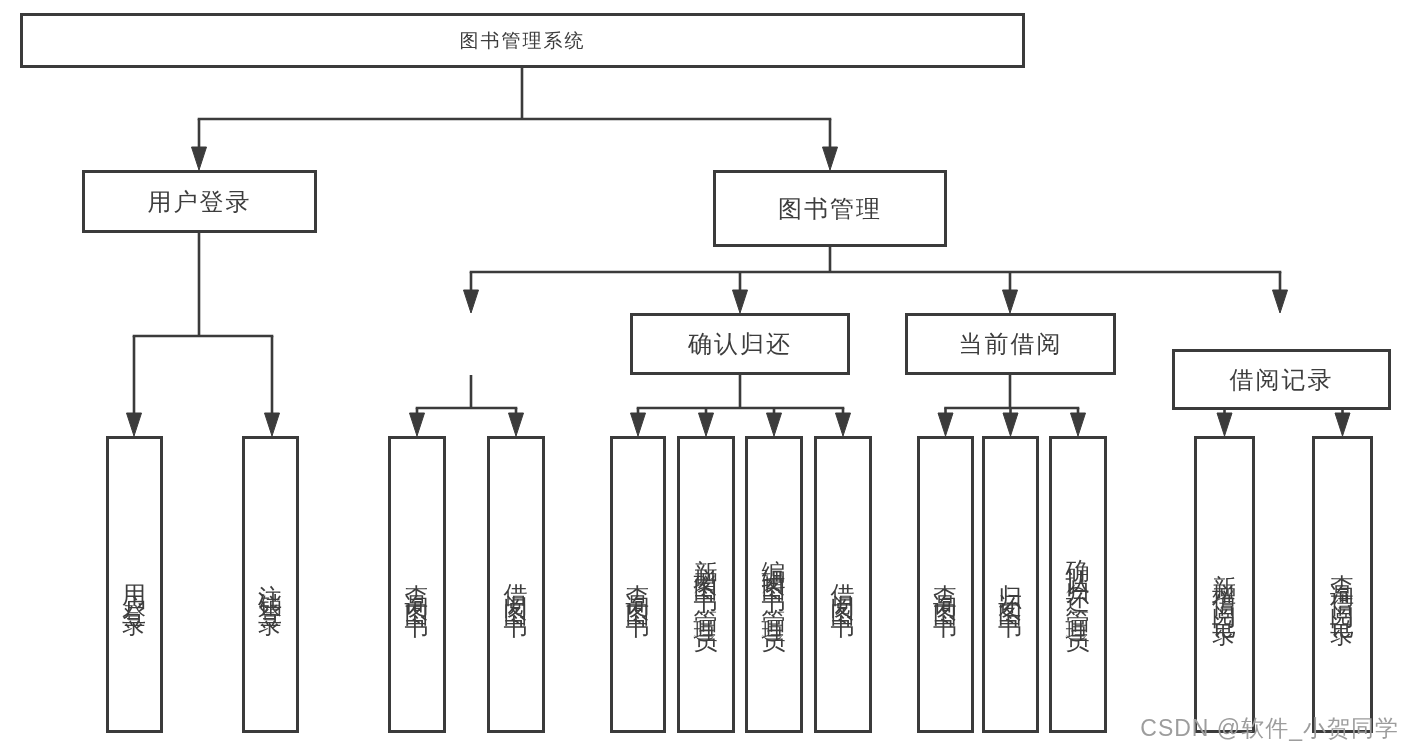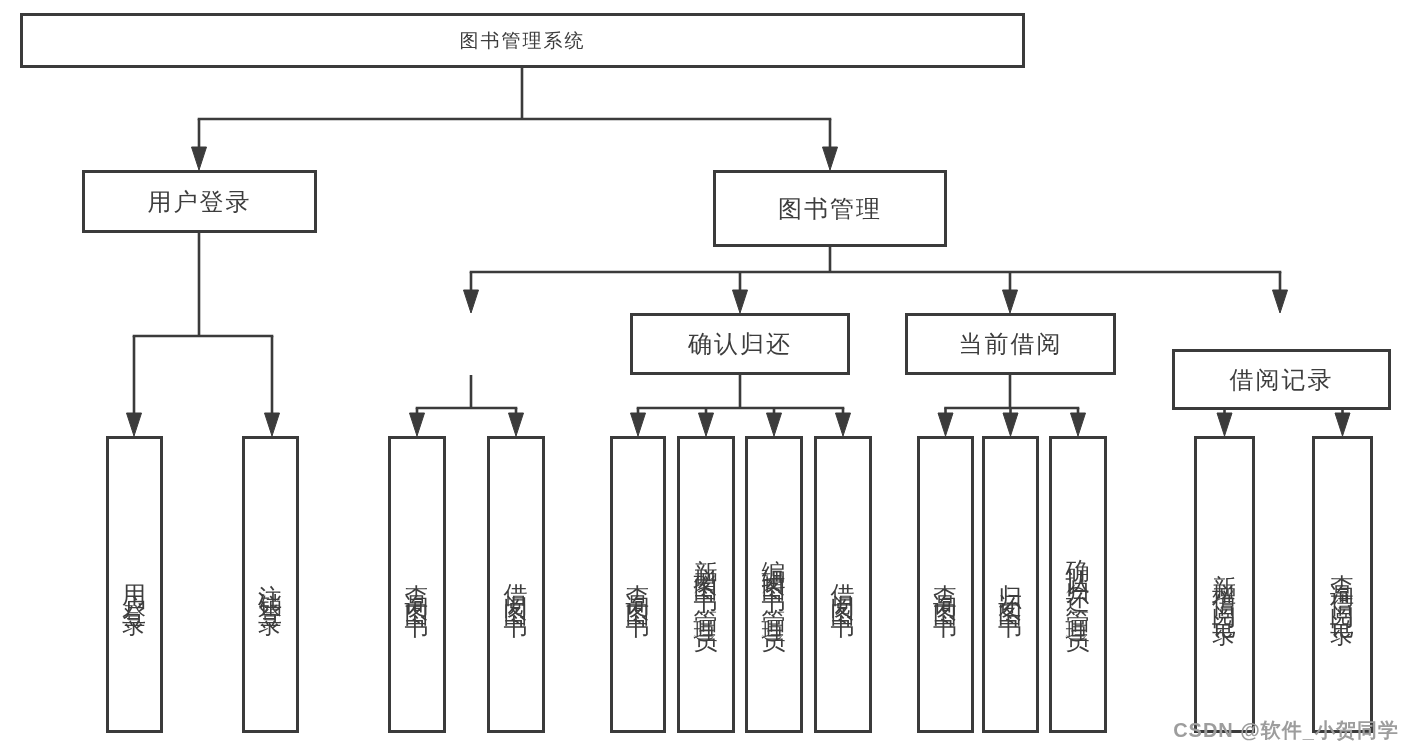--- a/index.html
+++ b/index.html
@@ -64,26 +64,25 @@
   #l8  { left: 814px;  width: 58px; }
   #l9  { left: 917px;  width: 57px; }
   #l10 { left: 982px;  width: 57px; }
   #l11 { left: 1049px; width: 58px; }
   #l12 { left: 1194px; width: 61px; }
   #l13 { left: 1312px; width: 61px; }
   .watermark {
     position: absolute;
     right: 6px;
     bottom: 3px;
-    font-size: 20px;
+    font-size: 23px;
     letter-spacing: 1px;
     color: var(--watermark);
     z-index: 5;
     white-space: nowrap;
-    font-weight: bold;
   }
 </style>
 </head>
 <body>
 
 <div class="stage">
 
   <svg class="wires" viewBox="0 0 1405 747" aria-hidden="true">
 
     <g>

